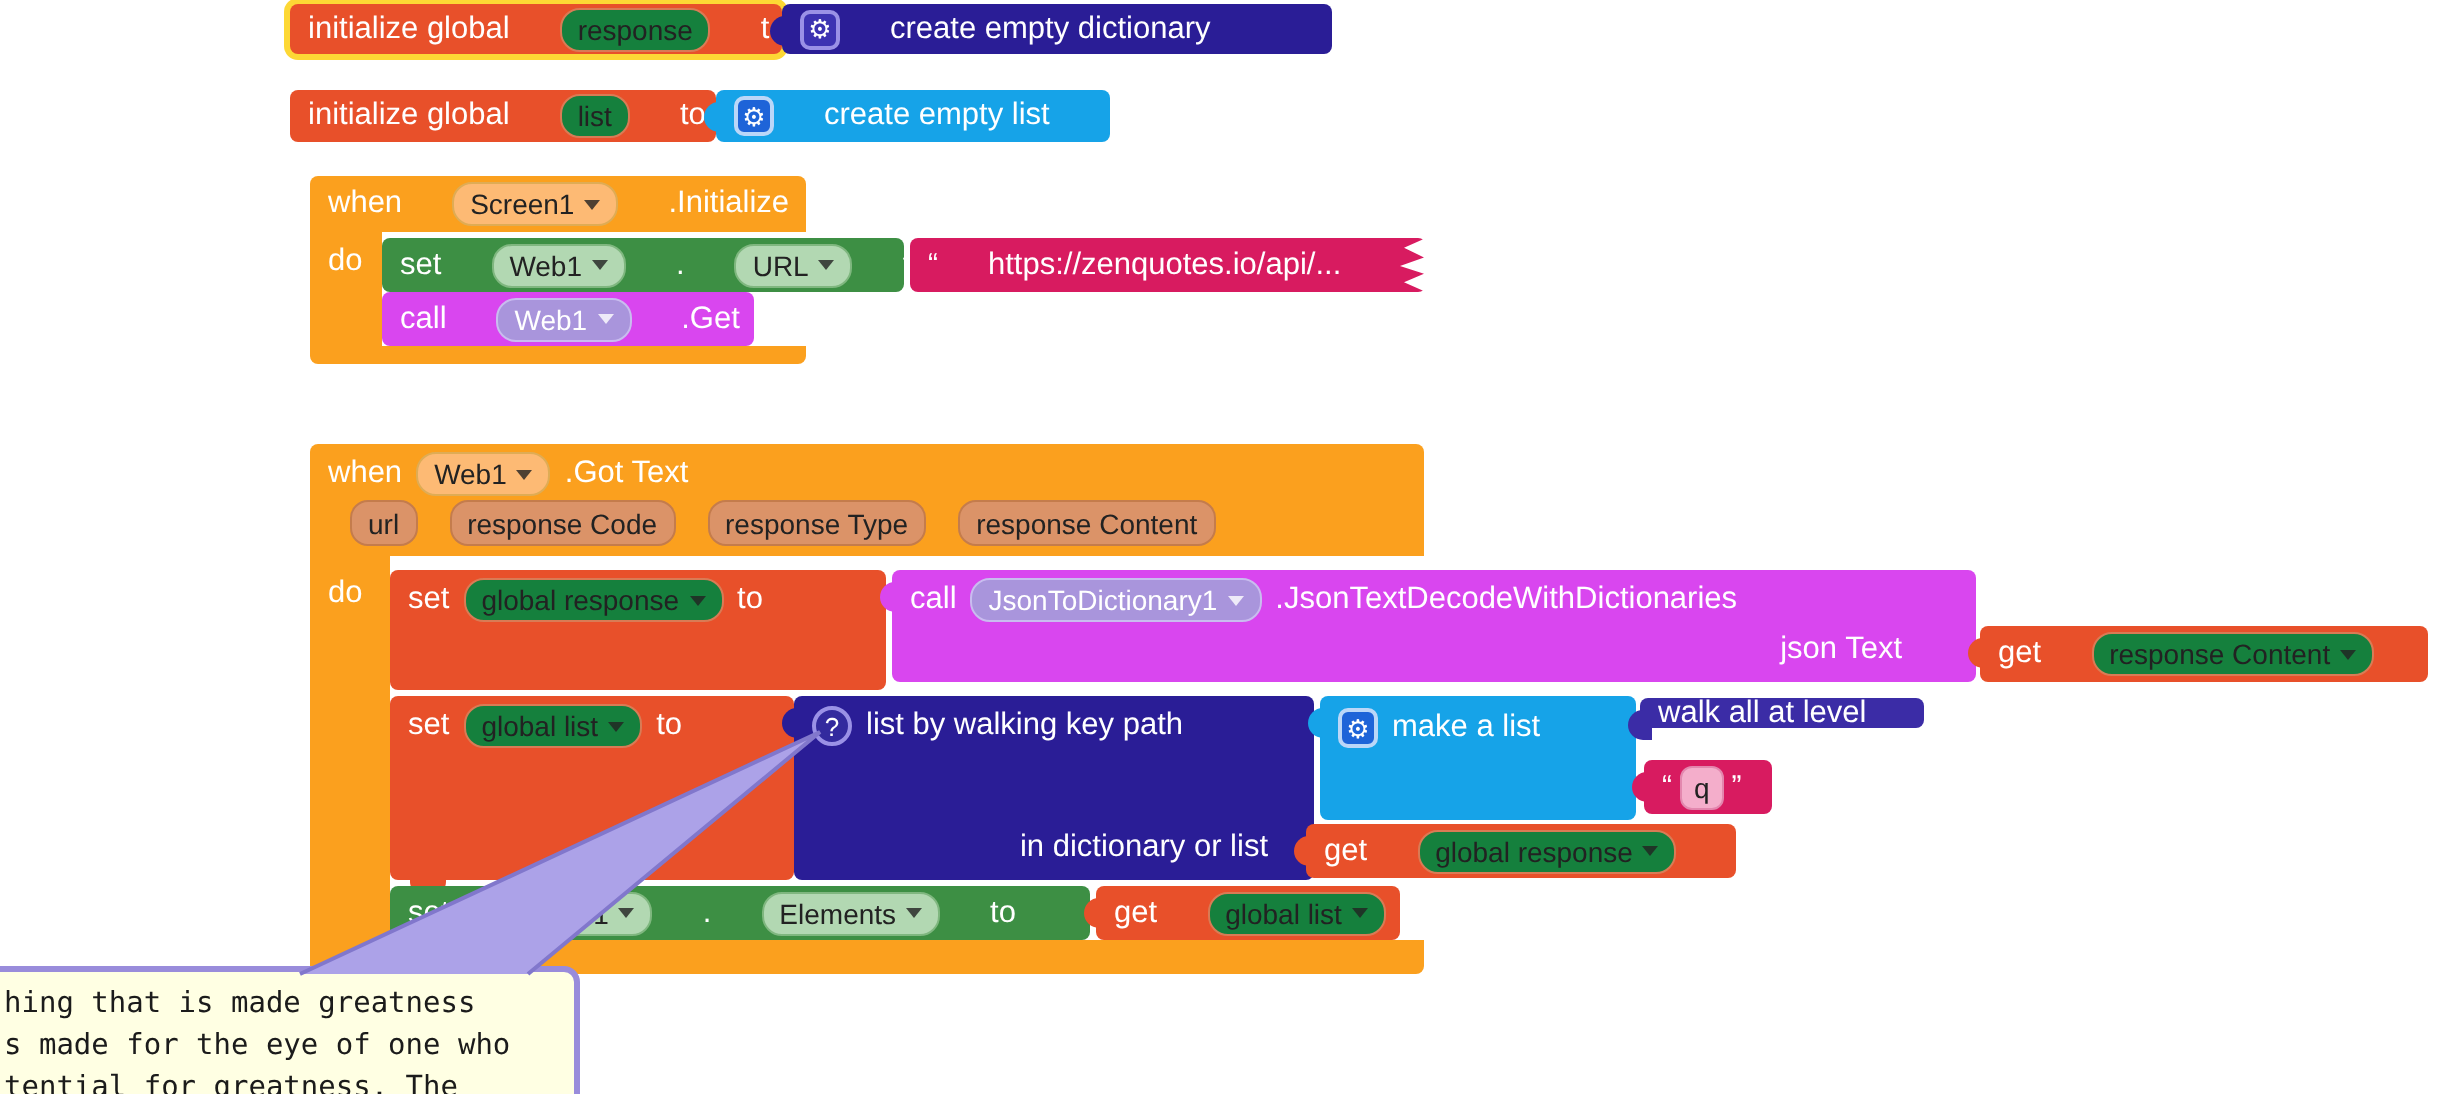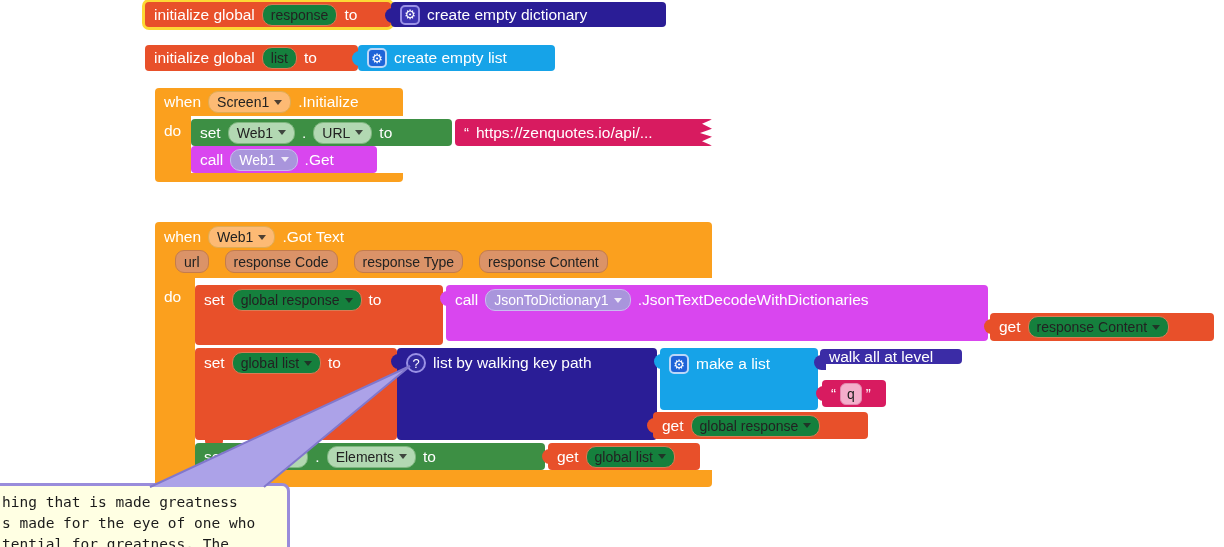--- a/index.html
+++ b/index.html
@@ -1,20 +1,20 @@
 <!DOCTYPE html>
 <html><head>
 <meta charset="utf-8">
 <style>
   html,body{margin:0;padding:0;background:#fff;}
   #canvas{position:relative;width:1224px;height:547px;background:#ffffff;overflow:hidden;
           font-family:"Liberation Sans",sans-serif;}
 
   
-  .blk{position:absolute;display:flex;align-items:center;gap:7px;padding:0 9px;
+  .blk{position:absolute;display:flex;align-items:center;gap:25px;padding:0 9px;
        border-radius:4px;color:#fff;font-size:15.5px;box-sizing:border-box;white-space:nowrap;}
   .col{flex-direction:column;align-items:stretch;justify-content:space-between;gap:0;padding-top:3px;padding-bottom:4px;}
   .row{display:flex;align-items:center;gap:7px;height:24px;}
   .row.right{justify-content:flex-end;}
   .topalign{align-items:flex-start;padding-top:3px;}
 
   
   .chip{display:inline-flex;align-items:center;gap:5px;padding:0 8px;height:20px;
         border-radius:10px;font-size:14px;color:#222;flex:none;}
   .dd::after{content:"";width:0;height:0;border-left:4px solid transparent;
@@ -172,37 +172,43 @@
       <span class="chip chip-salmon dd">global response</span>
       <span>to</span>
     </div>
   </div>
   <div class="blk c-purple col plug" id="b4-calljson">
     <div class="row">
       <span>call</span>
       <span class="chip chip-plight dd">JsonToDictionary1</span>
       <span>.JsonTextDecodeWithDictionaries</span>
     </div>
+    <div class="row right">
+      <span>json Text</span>
+    </div>
   </div>
   <div class="blk c-var plug" id="b4-getrc">
     <span>get</span>
     <span class="chip chip-salmon dd">response Content</span>
   </div>
 
   <div class="blk c-var topalign tab-bottom" id="b4-setlist">
     <div class="row">
       <span>set</span>
       <span class="chip chip-salmon dd">global list</span>
       <span>to</span>
     </div>
   </div>
   <div class="blk c-navy col plug" id="b4-walker">
     <div class="row">
       <span class="help">?</span>
       <span>list by walking key path</span>
+    </div>
+    <div class="row right">
+      <span>in dictionary or list</span>
     </div>
   </div>
   <div class="blk c-blue topalign plug" id="b4-makelist">
     <div class="row">
       <span class="tile on-blue">⚙</span>
       <span>make a list</span>
     </div>
   </div>
   <div class="blk c-indigo plug" id="b4-walklevel">
     <span>walk all at level</span>

